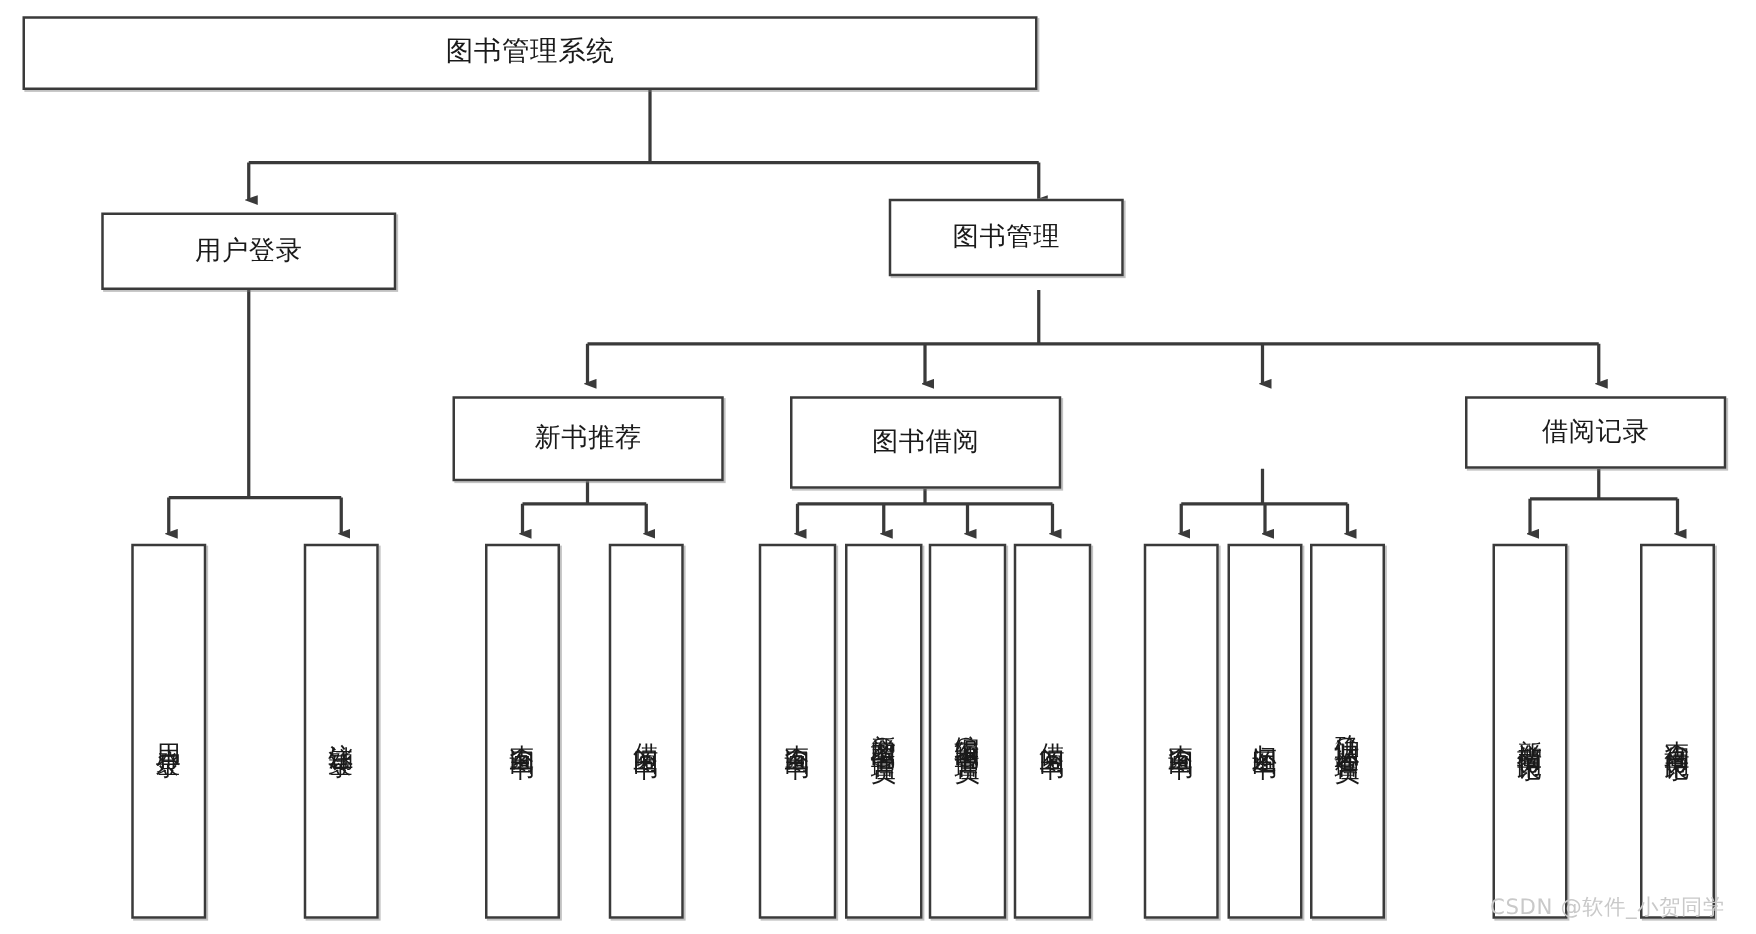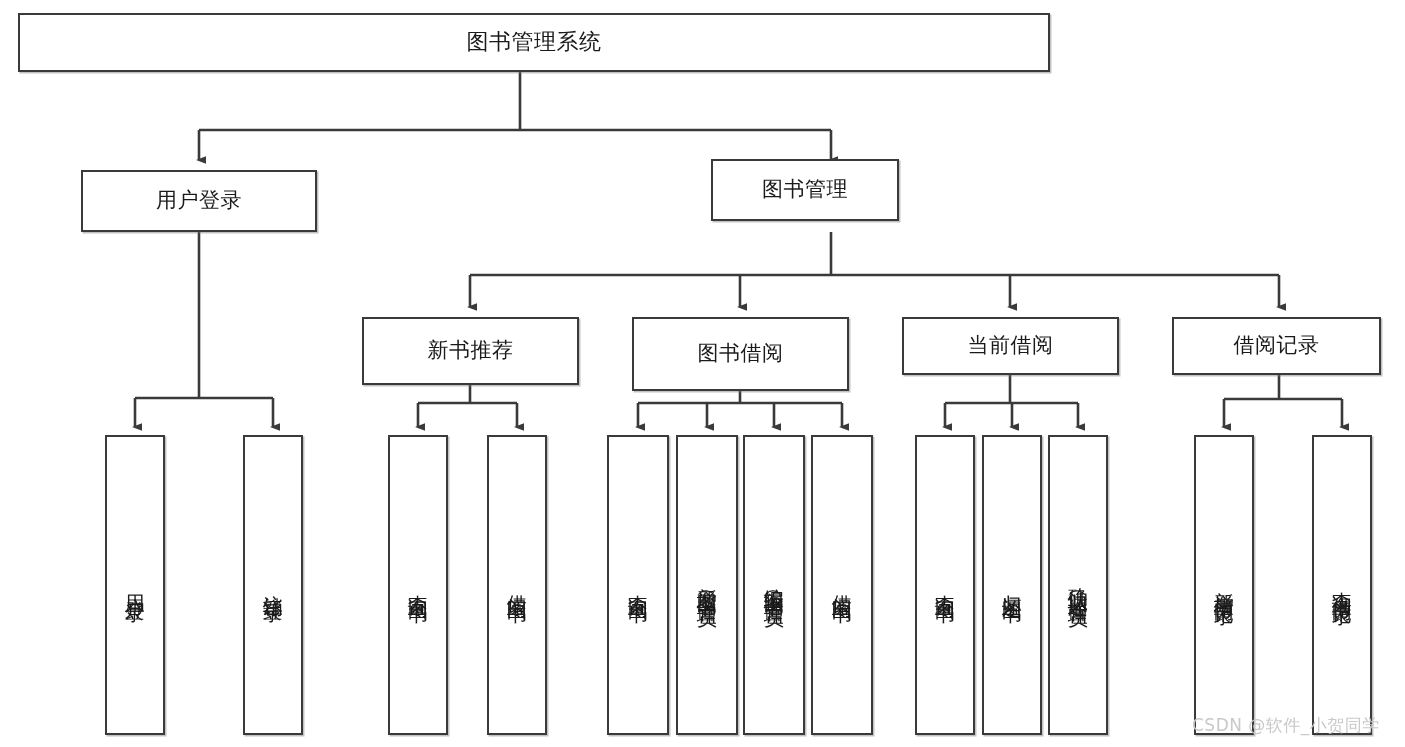--- a/index.html
+++ b/index.html
@@ -114,39 +114,36 @@
       <path d="M 1012 403 L 1012 427" marker-end="url(#arrowhead)"></path>
       <path d="M 1078 403 L 1078 427" marker-end="url(#arrowhead)"></path>
 
       <path d="M 1279 375 L 1279 399"></path>
       <path d="M 1224 399 L 1342 399"></path>
       <path d="M 1224 399 L 1224 427" marker-end="url(#arrowhead)"></path>
       <path d="M 1342 399 L 1342 427" marker-end="url(#arrowhead)"></path>
     </g>
   </svg>
 
-  <div class="node-box title" style="left:18px; top:13px; width:1032px; height:59px;">
+  <div class="node-box title" style="left:18px; top:13px; width:812px; height:59px;">
     <span class="node-label">图书管理系统</span>
   </div>
 
   <div class="node-box" style="left:81px; top:170px; width:236px; height:62px;">
     <span class="node-label">用户登录</span>
   </div>
   <div class="node-box" style="left:711px; top:159px; width:188px; height:62px;">
     <span class="node-label">图书管理</span>
   </div>
 
   <div class="node-box" style="left:362px; top:317px; width:217px; height:68px;">
     <span class="node-label">新书推荐</span>
   </div>
   <div class="node-box" style="left:632px; top:317px; width:217px; height:74px;">
     <span class="node-label">图书借阅</span>
-  </div>
-  <div class="node-box" style="left:902px; top:317px; width:217px; height:58px;">
-    <span class="node-label">当前借阅</span>
   </div>
   <div class="node-box" style="left:1172px; top:317px; width:209px; height:58px;">
     <span class="node-label">借阅记录</span>
   </div>
 
   <div class="node-box vertical" style="left:105px; top:435px; width:60px; height:300px;">
     <span class="node-label">用户登录</span>
   </div>
   <div class="node-box vertical" style="left:243px; top:435px; width:60px; height:300px;">
     <span class="node-label">注销登录</span>

